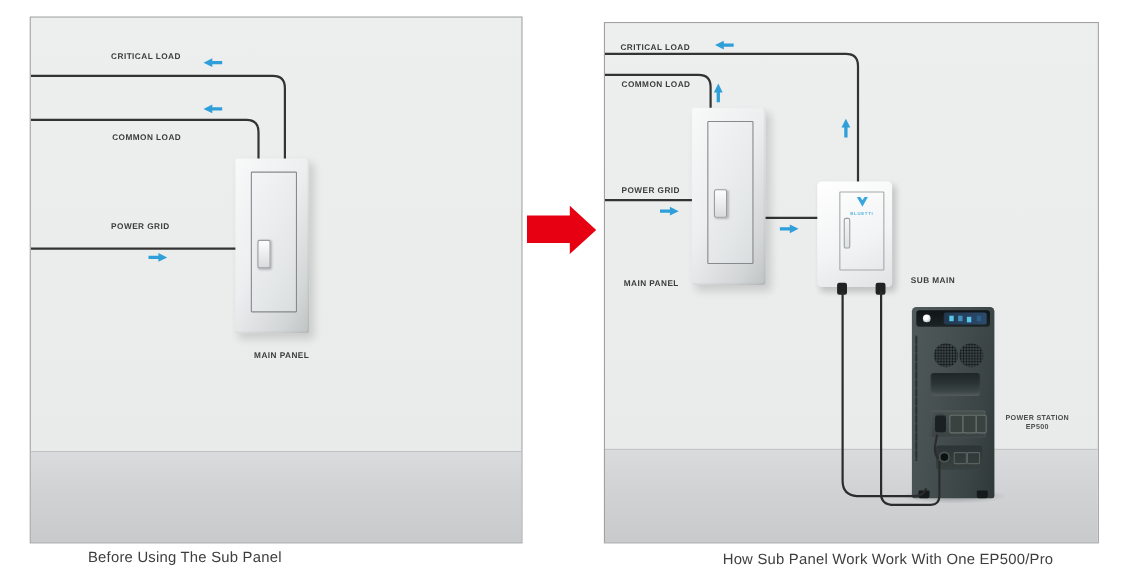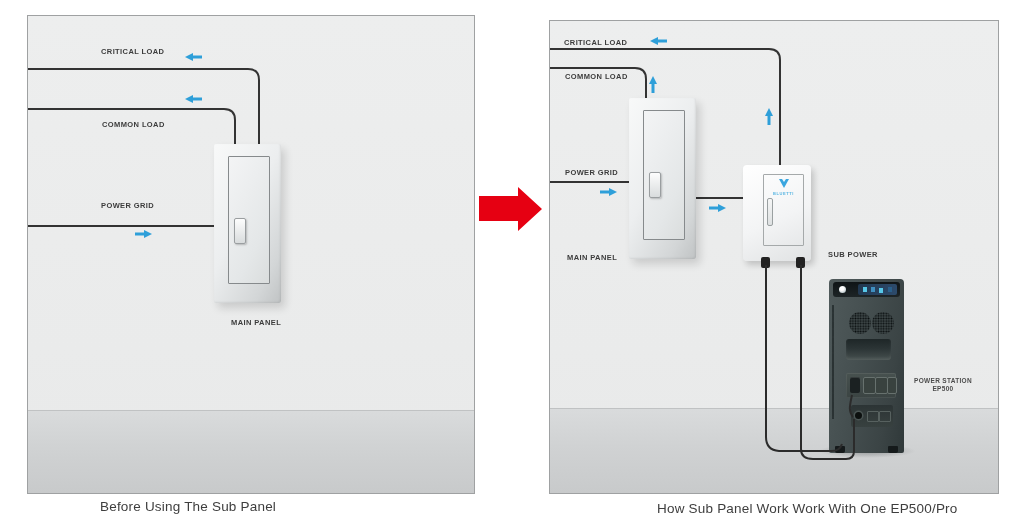--- a/index.html
+++ b/index.html
@@ -141,21 +141,21 @@
     position:absolute;left:268px;top:423px;width:98px;height:14px;border-radius:50%;
     background:radial-gradient(ellipse at center,rgba(38,44,45,.35) 0%,rgba(38,44,45,0) 70%);
   }
   
   .stlabel{
     position:absolute;left:363px;top:356px;width:60px;text-align:center;
     font-size:6.5px;line-height:8px;font-weight:700;color:#4c4c4c;letter-spacing:.3px;
   }
   
   .caption{position:absolute;font-size:13.5px;color:#3e3e3e;letter-spacing:.2px;white-space:nowrap;}
-  .caption-left{left:100px;top:499px;}
+  .caption-left{left:80px;top:499px;}
   .caption-right{left:657px;top:501px;}
   .red-arrow{position:absolute;left:479px;top:187px;}
 </style>
 </head>
 <body>
 
 <div class="scene scene-left">
   <div class="floor"></div>
 
   <svg class="wires" width="446" height="477">
@@ -245,21 +245,21 @@
     <rect x="246" y="236" width="9" height="11" rx="2" fill="#222222"></rect>
     <path class="cable" d="M216 244 V416 Q216 429 229 430 H281 Q290 430 292 423"></path>
     <path class="cable" d="M251 244 V428 Q251 438 263 438 H296 Q304 438 304 430 V398"></path>
     <path class="cable" d="M302 374 C300 384 298 390 303 396"></path>
   </svg>
 
   <div class="dlabel" style="left:14px;top:17px;">CRITICAL LOAD</div>
   <div class="dlabel" style="left:15px;top:51px;">COMMON LOAD</div>
   <div class="dlabel" style="left:15px;top:147px;">POWER GRID</div>
   <div class="dlabel" style="left:17px;top:232px;">MAIN PANEL</div>
-  <div class="dlabel" style="left:278px;top:229px;">SUB POWER</div>
+  <div class="dlabel" style="left:278px;top:229px;">SUB MAIN</div>
   <div class="stlabel">
     <div>POWER STATION</div>
     <div>EP500</div>
   </div>
 </div>
 
 <div class="caption caption-left">Before Using The Sub Panel</div>
 <div class="caption caption-right">How Sub Panel Work Work With One EP500/Pro</div>
 
 </body></html>

